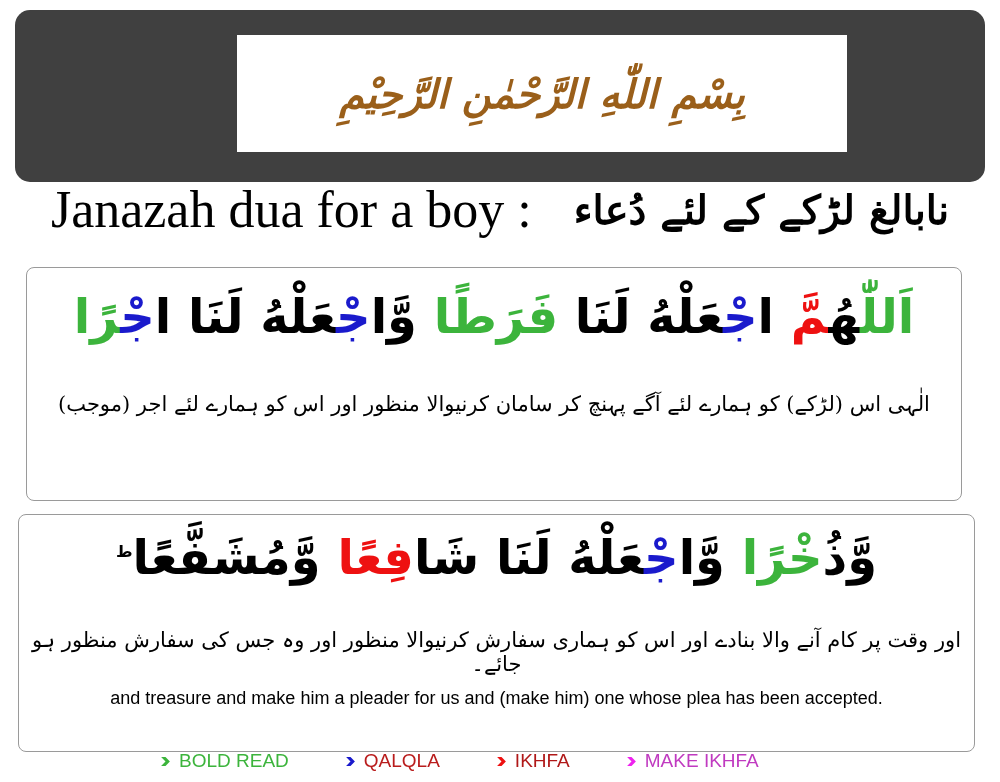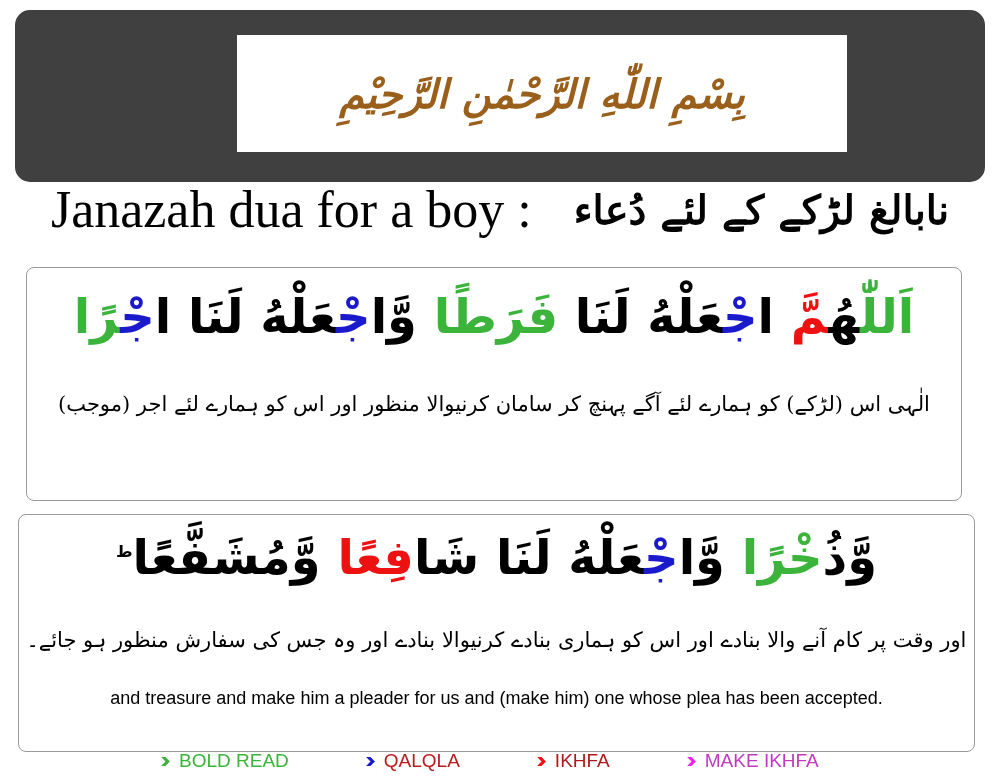--- a/index.html
+++ b/index.html
@@ -16,21 +16,21 @@
   .arabic{position:absolute;left:0;right:0;text-align:center;direction:rtl;font-family:"DejaVu Sans",sans-serif;font-weight:bold;color:#000;}
   .card1 .arabic{top:20px;font-size:48px;}
   .card2 .arabic{top:14px;font-size:48px;}
   .urdu{position:absolute;left:0;right:0;text-align:center;direction:rtl;font-family:"DejaVu Serif",serif;font-size:21px;color:#000;}
   .card1 .urdu{top:124px;}
   .card2 .urdu{top:113px;}
   .english{position:absolute;left:0;right:0;text-align:center;font-family:"Liberation Sans",sans-serif;font-size:18px;color:#000;}
   .card1 .english{top:191px;}
   .card2 .english{top:173px;font-size:18px;}
   .seg{display:inline;}
-  .legend{position:absolute;left:160px;top:748px;width:700px;height:26px;display:flex;align-items:center;gap:76px;font-family:"Liberation Sans",sans-serif;font-size:19px;}
+  .legend{position:absolute;left:160px;top:748px;width:700px;height:26px;display:flex;align-items:center;gap:56px;font-family:"Liberation Sans",sans-serif;font-size:19px;}
   .legend-item{display:flex;align-items:center;gap:8px;}
   .chev{display:inline-block;width:11px;height:11px;}
   .small-mark{font-size:16px;vertical-align:super;}
 </style>
 </head>
 <body>
 
 <div class="banner">
   <div class="banner-inner">
     <span class="bismillah">بِسْمِ اللّٰهِ الرَّحْمٰنِ الرَّحِيْمِ</span>
@@ -46,21 +46,21 @@
   <div class="arabic">
     <span class="seg" style="color:#3cb43c">اَللّٰ</span><span class="seg" style="color:#000">هُ</span><span class="seg" style="color:#ee1111">مَّ</span><span class="seg" style="color:#000"> ا</span><span class="seg" style="color:#1a1acc">جْ</span><span class="seg" style="color:#000">عَلْهُ لَنَا </span><span class="seg" style="color:#3cb43c">فَرَطًا</span><span class="seg" style="color:#000"> وَّا</span><span class="seg" style="color:#1a1acc">جْ</span><span class="seg" style="color:#000">عَلْهُ لَنَا ا</span><span class="seg" style="color:#1a1acc">جْ</span><span class="seg" style="color:#3cb43c">رًا</span>
   </div>
   <div class="urdu">الٰہی اس (لڑکے) کو ہمارے لئے آگے پہنچ کر سامان کرنیوالا منظور اور اس کو ہمارے لئے اجر (موجب)</div>
 </div>
 
 <div class="card card2">
   <div class="arabic">
     <span class="seg" style="color:#000">وَّذُ</span><span class="seg" style="color:#3cb43c">خْرًا</span><span class="seg" style="color:#000"> وَّا</span><span class="seg" style="color:#1a1acc">جْ</span><span class="seg" style="color:#000">عَلْهُ لَنَا شَا</span><span class="seg" style="color:#ee1111">فِعًا</span><span class="seg" style="color:#000"> وَّمُشَفَّعًا</span><span class="small-mark">ط</span>
   </div>
-  <div class="urdu">اور وقت پر کام آنے والا بنادے اور اس کو ہماری بنادے کرنیوالا بنادے اور وہ جس کی سفارش منظور ہو جائے۔</div>
+  <div class="urdu">اور وقت پر کام آنے والا بنادے اور اس کو ہماری سفارش کرنیوالا منظور اور وہ جس کی سفارش منظور ہو جائے۔</div>
   <div class="english">and treasure and make him a pleader for us and (make him) one whose plea has been accepted.</div>
 </div>
 
 <div class="legend">
   <div class="legend-item">
     <svg class="chev" viewBox="0 0 10 10">
         <path d="M1 1 L5 1 L9 5 L5 9 L1 9 L5 5 Z" fill="#3cb43c"></path>
       </svg>
     <span style="color:#3cb43c">BOLD READ</span>
   </div>

